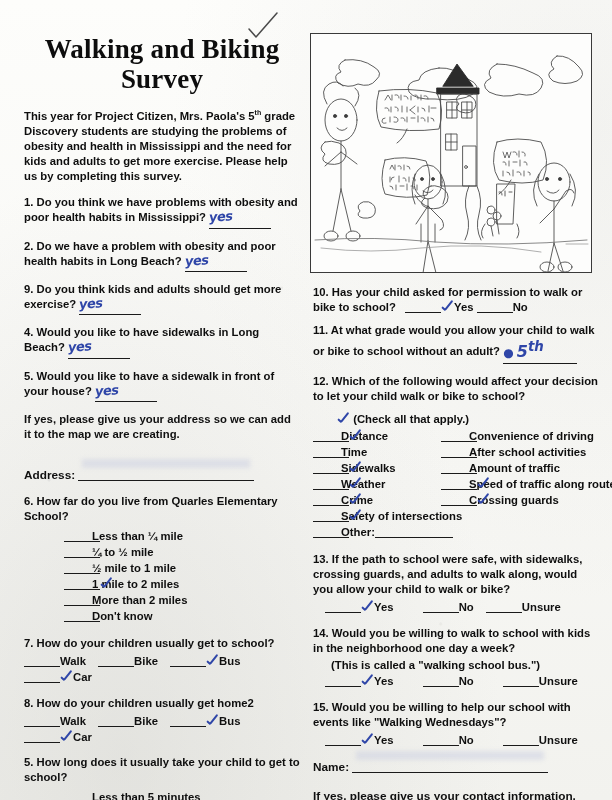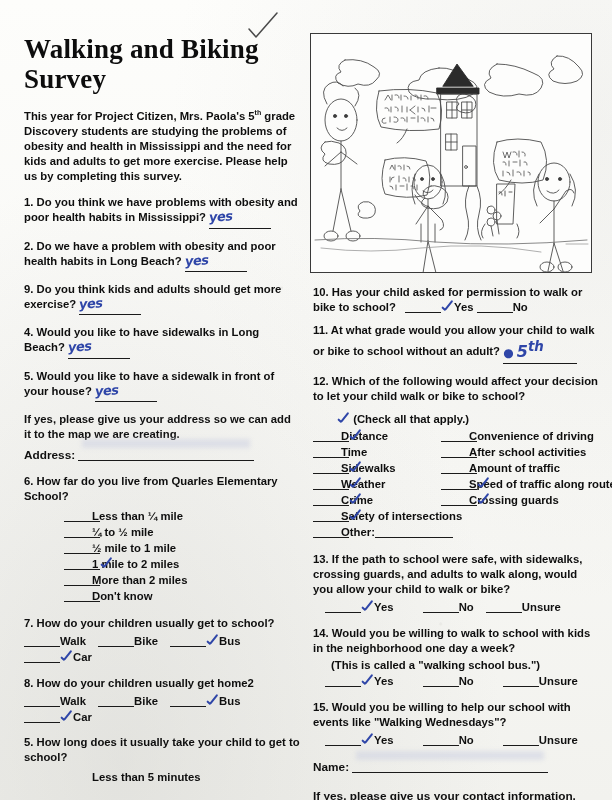--- a/index.html
+++ b/index.html
@@ -35,33 +35,33 @@
   .right-col{left:313px;top:285px;width:285px;}
 
   .lets-go{
     font-family:"Liberation Serif",serif;
     font-size:17px;letter-spacing:.3px;
     margin:0 0 6px 6px;color:#161616;
   }
   .title{
     font-family:"Liberation Serif",serif;
     font-size:27px;line-height:1.12;
-    text-align:left;margin:0 0 14px 0;color:#0d0d0d;
+    text-align:center;margin:0 0 14px 0;color:#0d0d0d;
     letter-spacing:.2px;
   }
   .title .l2{display:block;}
   .intro{
     font-size:11.3px;line-height:1.33;font-weight:bold;
     margin:0 0 11px 0;color:#0e0e0e;
   }
   .intro sup{font-size:7px;vertical-align:super;}
 
   .q{font-size:11.3px;line-height:1.33;font-weight:bold;margin:0 0 10px 0;color:#0e0e0e;}
   .q.tight{margin-bottom:8px;}
-  .bold-note{font-size:11.3px;line-height:1.33;font-weight:bold;margin:0 0 6px 0;}
+  .bold-note{font-size:11.3px;line-height:1.33;font-weight:bold;margin:0 0 26px 0;}
 
   
   .rule{
     display:inline-block;border-bottom:1.3px solid #1a1a1a;
     vertical-align:-2px;
   }
   .rule.w-short{width:36px;}
   .rule.w-ans{width:62px;}
   .rule.w-grade{width:74px;}
   .rule.w-other{width:78px;}

